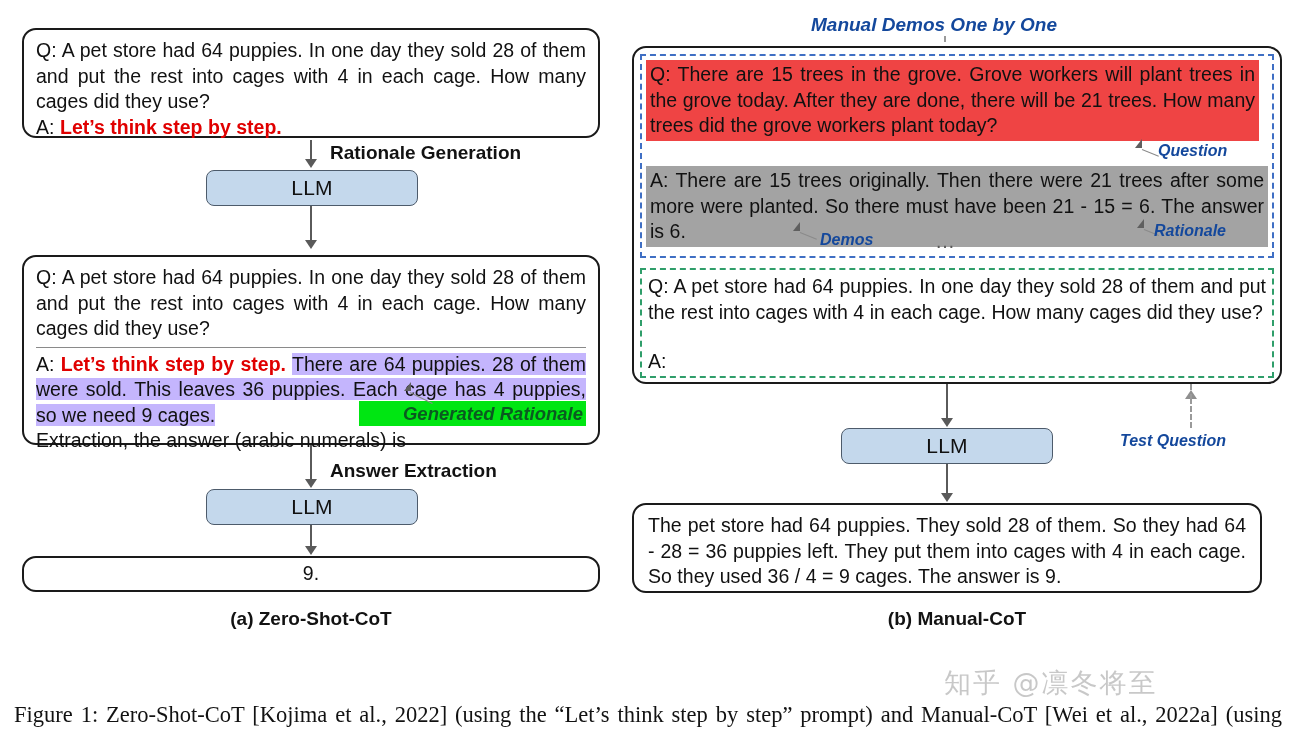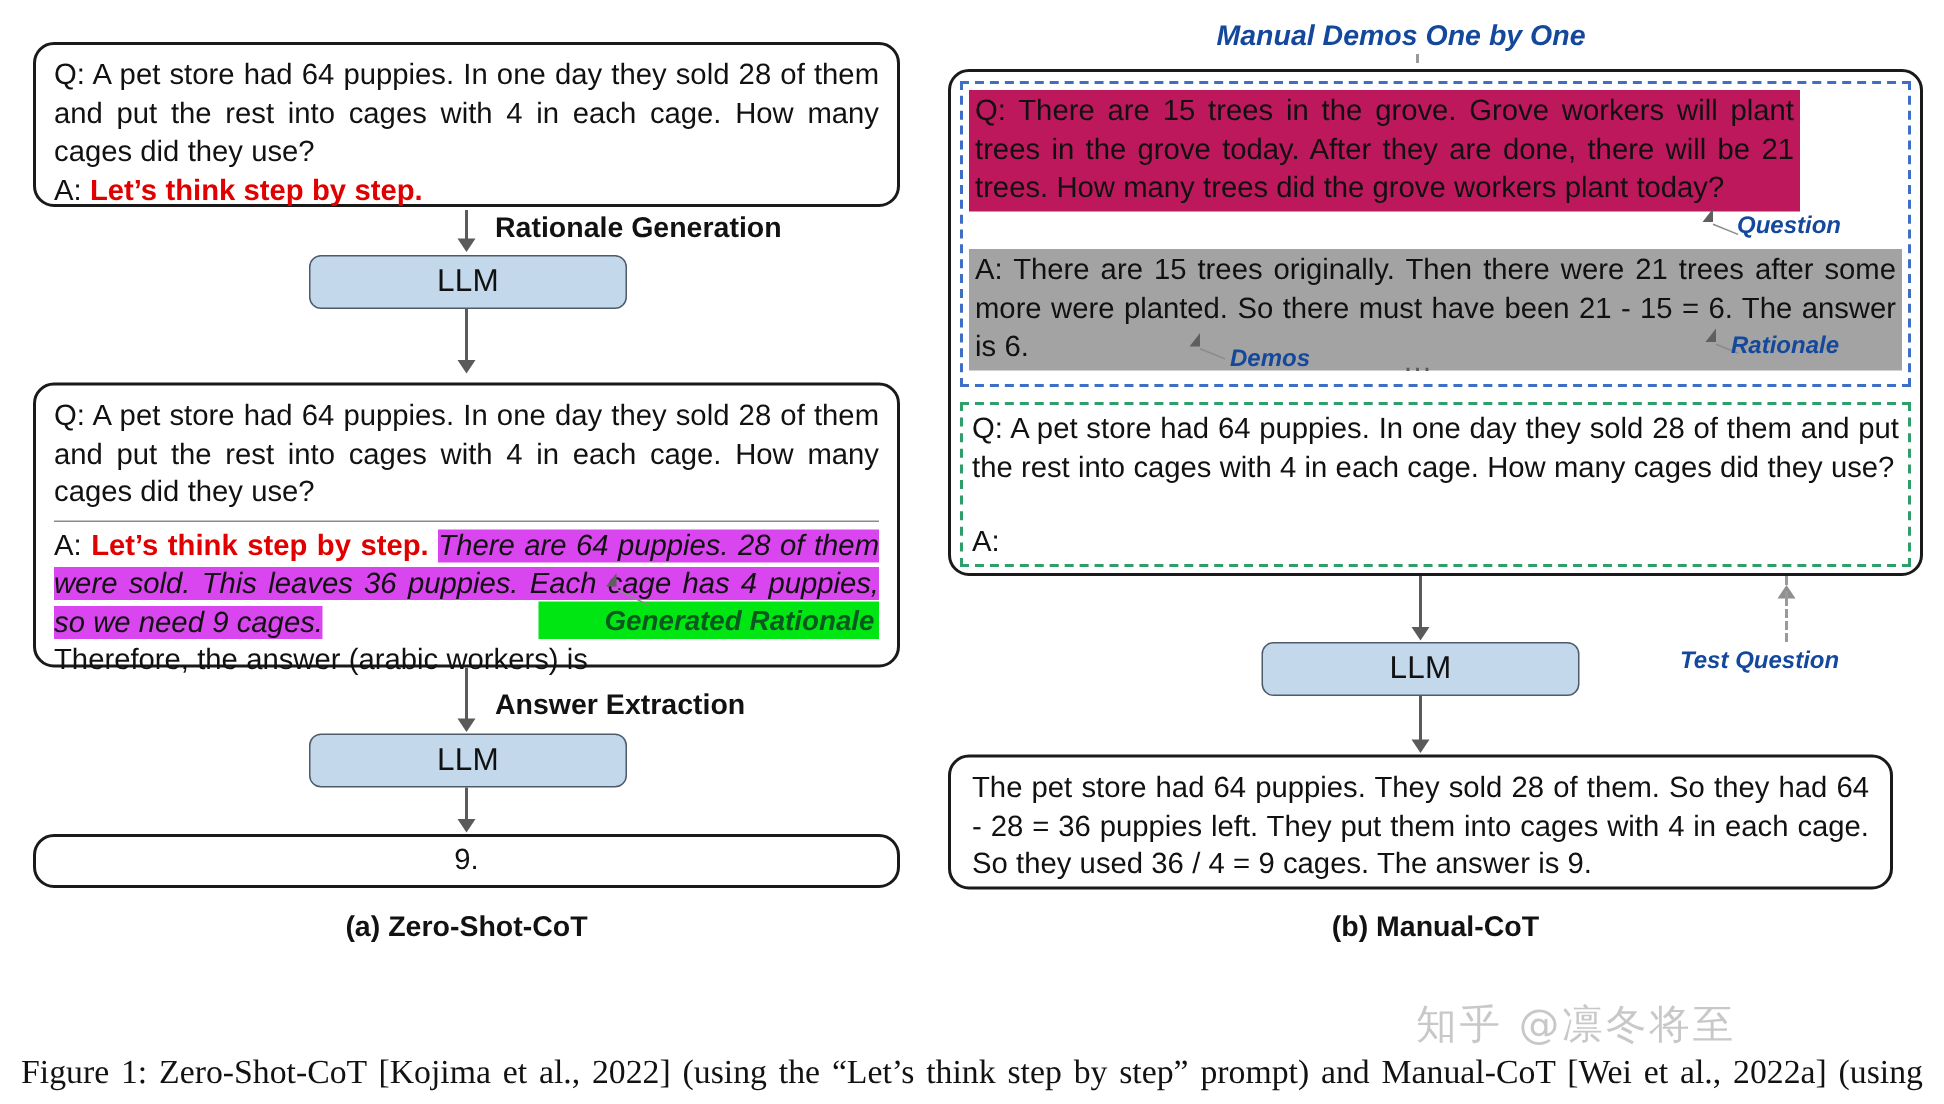--- a/index.html
+++ b/index.html
@@ -48,21 +48,21 @@
     font-size: 19.5px;
     line-height: 25.5px;
     text-align: justify;
     text-align-last: left;
     color: #111111;
     word-spacing: .1px;
   }
   .prose-left { text-align: left; }
 
   .red { color: #e00000; font-weight: 600; }
-  .hl-yellow { background: #d946ef; font-style: italic; }
+  .hl-yellow { background: #c4b5fd; }
 
   .divider {
     height: 1px;
     background: #8a8a8a;
     margin: 5px 0 4px 0;
   }
 
   
   .vline {
     position: absolute;
@@ -231,21 +231,21 @@
       <span>A pet store had 64 puppies. In one day they sold 28 of them and put the rest into cages with 4 in each cage. How many cages did they use?</span>
     </div>
     <div class="divider" style="margin:5px 12px 4px 12px;"></div>
     <div class="prose" style="padding:0 12px 0 12px;">
       <span>A:</span>
       <span class="red">Let’s think step by step.</span>
       <span class="hl-yellow">There are 64 puppies. 28 of them were sold. This leaves 36 puppies. Each cage has 4 puppies, so we need 9 cages.</span>
       <span class="gen-rat" style="float:right; margin-top:-2px;padding-left:44px;">Generated Rationale</span>
     </div>
     <div class="prose prose-left" style="padding:0 12px 0 12px; clear:both;">
-      <span>Therefore, the answer (arabic workers) is</span>
+      <span>Extraction, the answer (arabic numerals) is</span>
     </div>
   </div>
 
   <div class="tick" style="left:404px; top:382px;"></div>
   <div class="tick-line" style="left:410px; top:392px; width:25px; transform:rotate(26deg);"></div>
 
   <div class="vline" style="left:310px; top:445px; height:38px;"></div>
   <div class="arrowhead" style="left:305px; top:479px;"></div>
 
   <div class="step-label" style="left:330px; top:460px;">Answer Extraction</div>
@@ -265,21 +265,21 @@
 
   <div class="blue-title" style="left:795px; top:14px;margin-left:16px;">Manual Demos One by One</div>
 
   <div class="dashline" style="left:944px; top:36px; height:18px;"></div>
   <div class="dash-arrowhead" style="left:939px; top:51px;"></div>
 
   <div class="rbox" style="left:632px; top:46px; width:650px; height:338px;"></div>
 
   <div class="dashed-blue" style="left:640px; top:54px; width:634px; height:204px;"></div>
 
-  <div class="prose" style="position:absolute; left:646px; top:60px; width:554px; background:#be185d; padding:2px 4px; box-sizing:border-box;">
+  <div class="prose" style="position:absolute; left:646px; top:60px; width:613px; background:#ef4444; padding:2px 4px; box-sizing:border-box;">
     <span>Q:</span>
     <span>There are 15 trees in the grove. Grove workers will plant trees in the grove today. After they are done, there will be 21 trees. How many trees did the grove workers plant today?</span>
   </div>
 
   <div class="tick" style="left:1135px; top:139px;"></div>
   <div class="tick-line" style="left:1142px; top:149px; width:18px; transform:rotate(22deg);"></div>
   <div class="blue-anno" style="left:1158px; top:142px;">Question</div>
 
   <div class="prose" style="position:absolute; left:646px; top:166px; width:622px; background:#a3a3a3; padding:2px 4px; box-sizing:border-box;">
     <span>A:</span>

